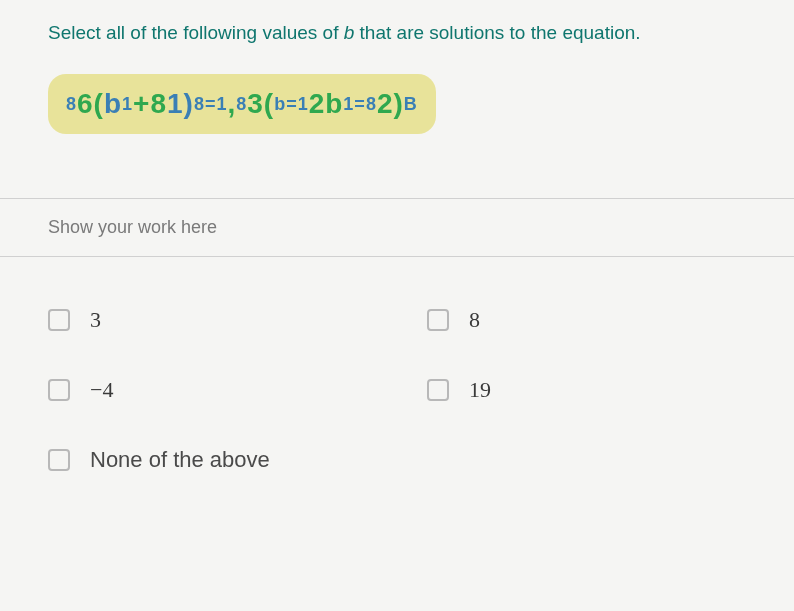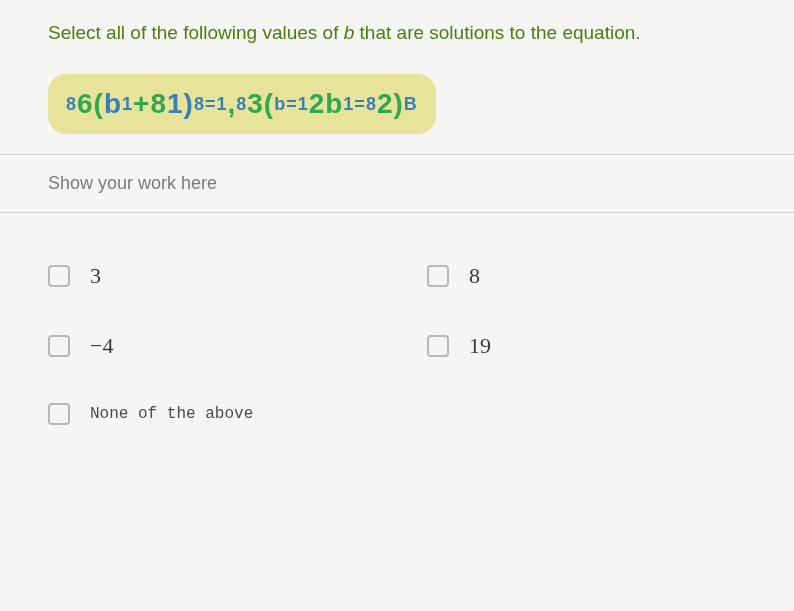--- a/index.html
+++ b/index.html
@@ -18,21 +18,21 @@
       background: #f5f5f3;
       width: 100%;
       height: 100%;
       padding: 0;
     }
     .question-section {
       padding: 22px 28px 20px 48px;
     }
     .question-text {
       font-size: 19px;
-      color: #4d7c0f;
+      color: #0f766e;
       font-weight: 500;
       margin-bottom: 24px;
     }
     .italic-var {
       font-style: italic;
     }
     .equation-highlight {
       display: inline-block;
       background: #e8e39a;
       border-radius: 18px;
@@ -52,20 +52,21 @@
       letter-spacing: 1px;
     }
     .eq-small {
       font-size: 18px;
       vertical-align: 3px;
     }
     .work-section {
       padding: 18px 28px 18px 48px;
       border-top: 1px solid #d0d0d0;
       border-bottom: 1px solid #d0d0d0;
+      margin-top: 44px;
     }
     .work-text {
       font-size: 18px;
       color: #7a7a7a;
       font-weight: 400;
     }
     .options-section {
       padding: 50px 28px 20px 48px;
     }
     .options-grid {
@@ -90,23 +91,23 @@
       background: #f5f5f3;
       cursor: pointer;
       flex-shrink: 0;
     }
     .option-label {
       font-size: 22px;
       color: #3a3a3a;
       font-family: 'Times New Roman', serif;
     }
     .option-label-text {
-      font-size: 16px;
+      font-size: 22px;
       color: #4a4a4a;
-      font-family: Liberation Mono, monospace;
+      font-family: Liberation Sans, sans-serif;
     }
   </style>
 </head>
 <body>
 
 <div class="container">
 
   <div class="question-section">
     <div class="question-text">
       <span>Select all of the following values of </span><span class="italic-var">b</span><span> that are solutions to the equation.</span>

